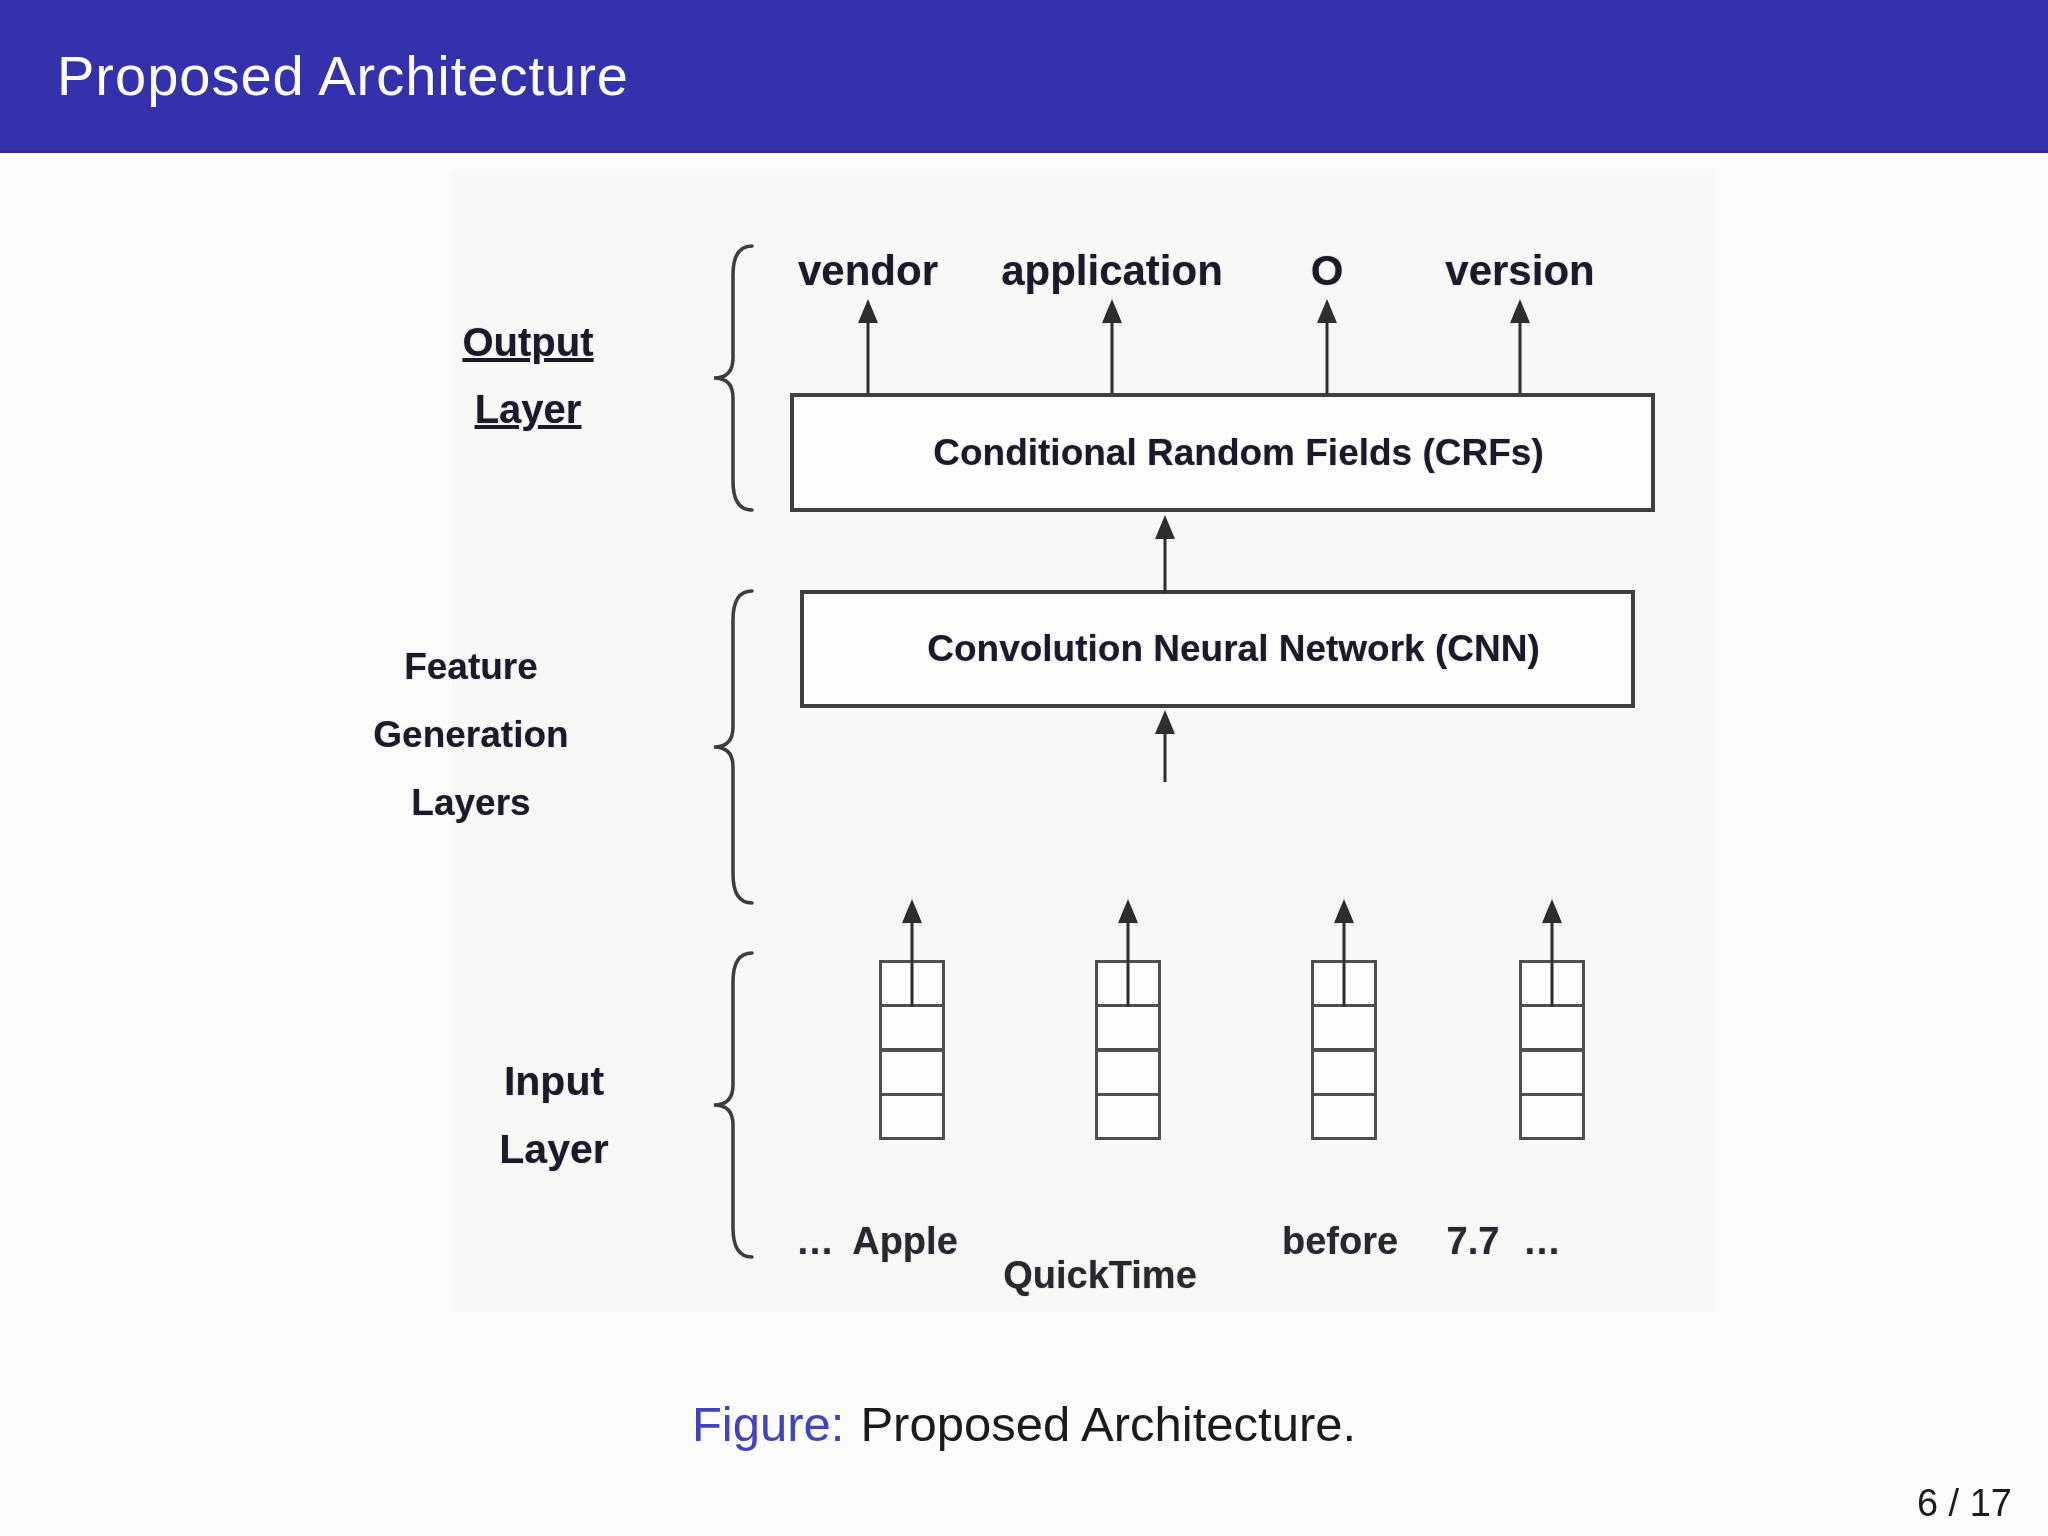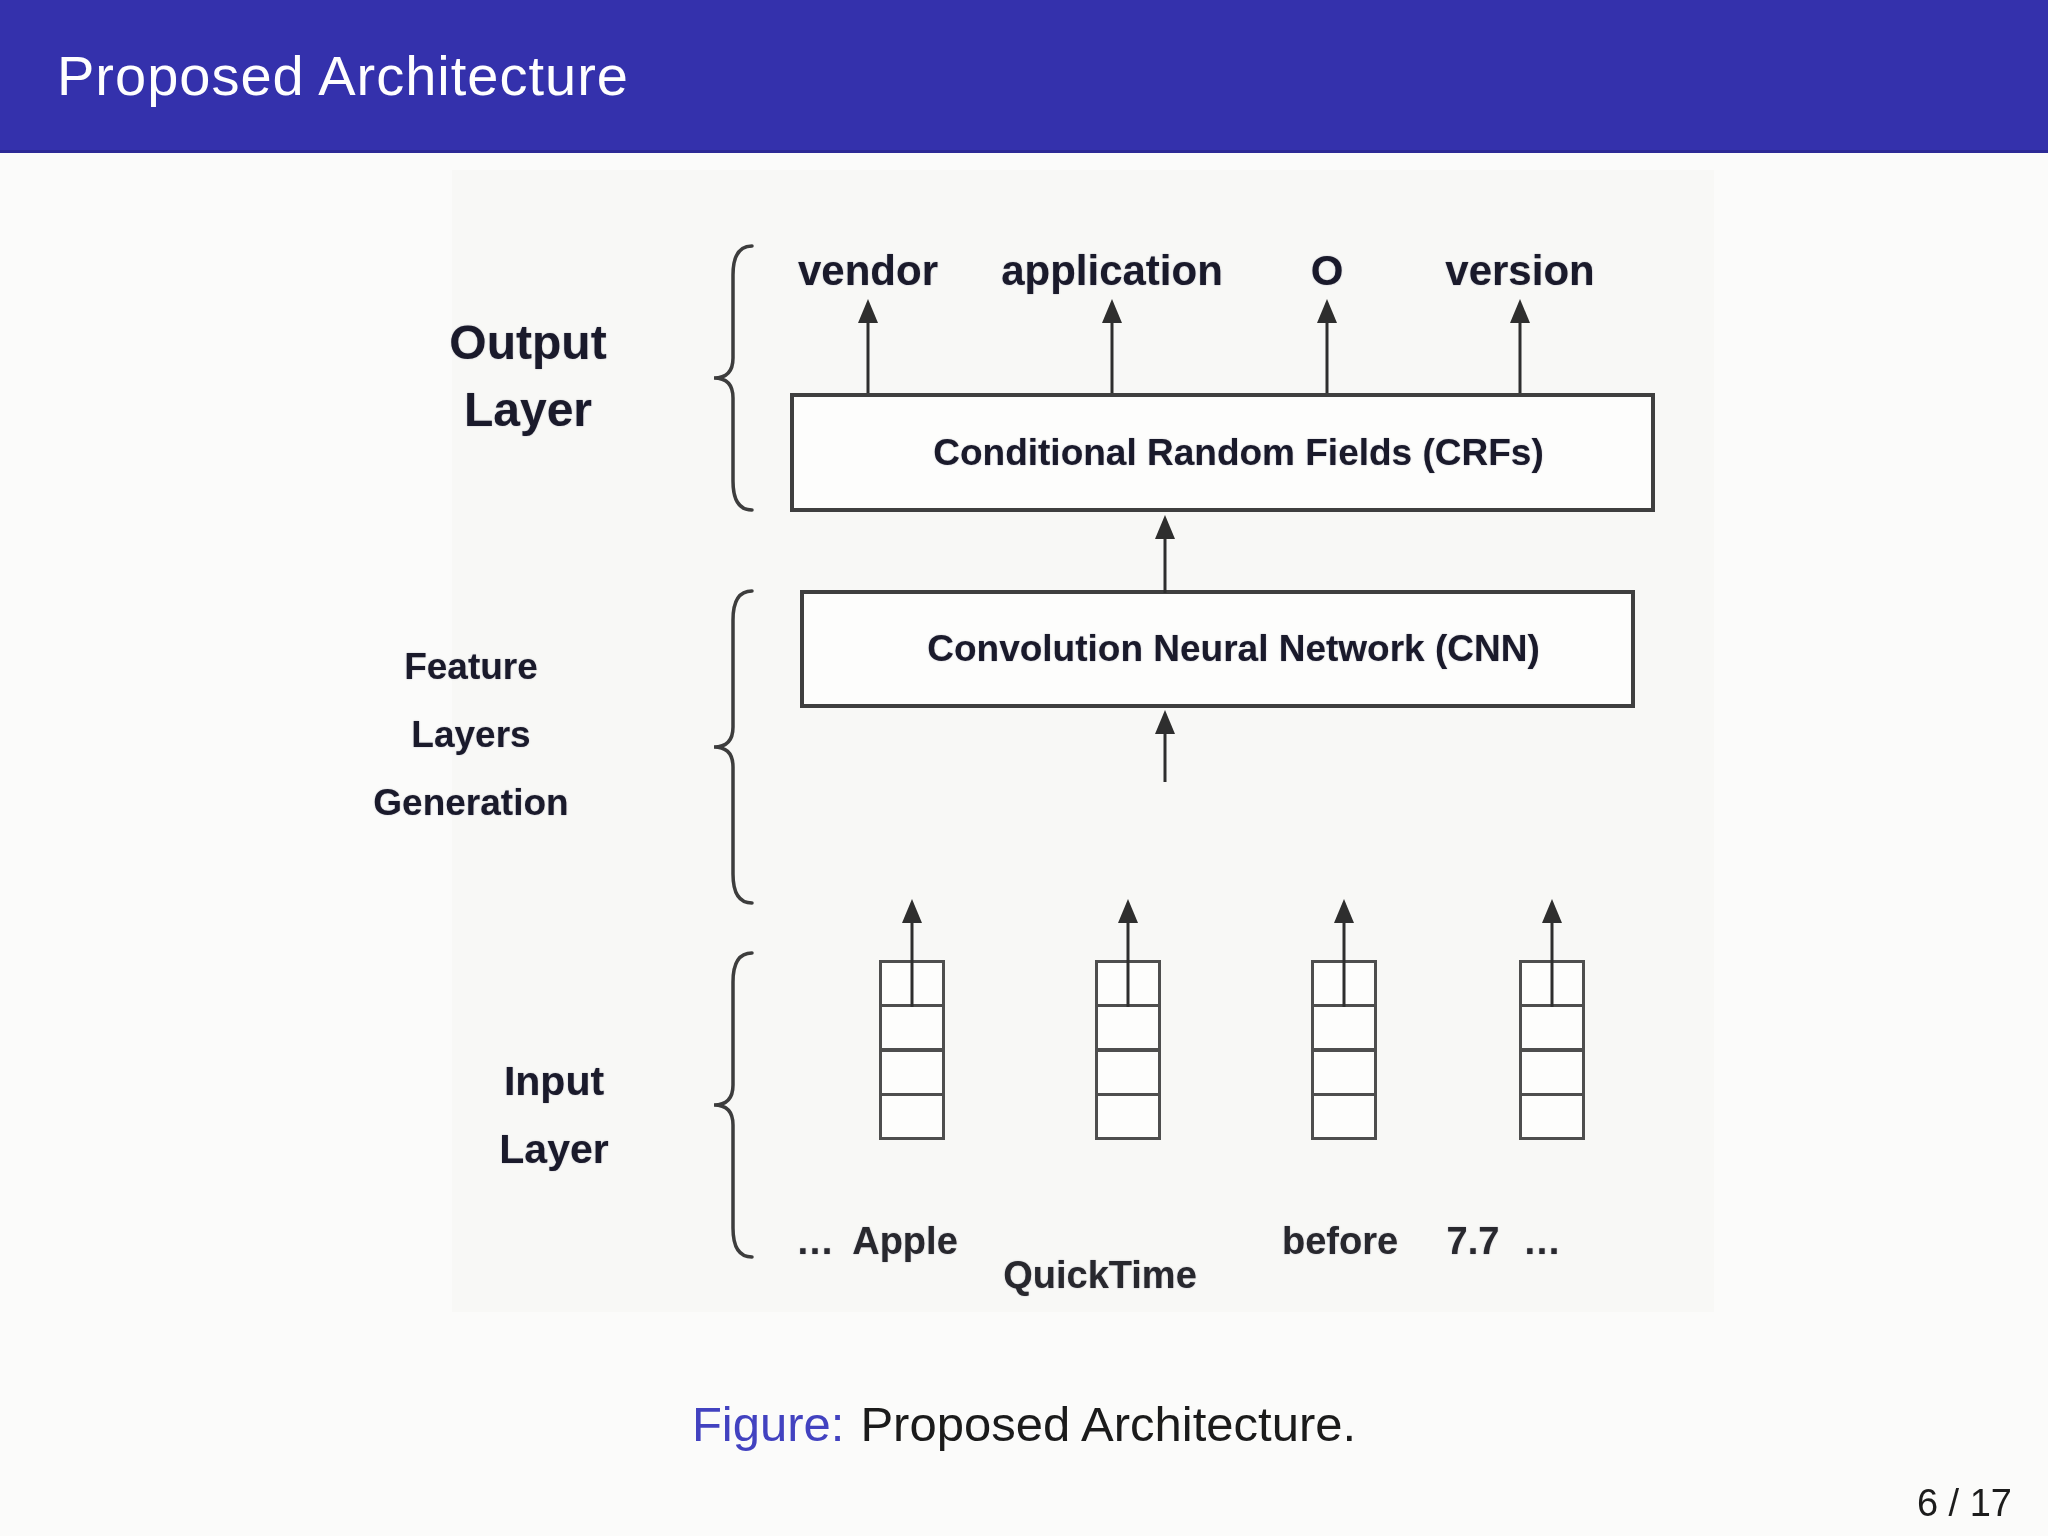--- a/index.html
+++ b/index.html
@@ -45,21 +45,21 @@
     color: #1a1a2b;
     font-weight: bold;
     text-align: center;
     text-shadow: 0 0 1.5px rgba(30,30,60,0.35);
     white-space: nowrap;
   }
 
   
   .layer-label { width: 300px; }
   .layer-label .line { display: block; }
-  .layer-label-output { left: 378px; top: 309px; font-size: 48px; line-height: 67px; }
+  .layer-label-output { left: 378px; top: 309px; font-size: 40px; line-height: 67px; text-decoration: underline; }
   .layer-label-feature { left: 321px; top: 633px; font-size: 37px; line-height: 68px; }
   .layer-label-input  { left: 404px; top: 1047px; font-size: 41px; line-height: 68px; }
 
   
   .out-tag { top: 247px; width: 300px; font-size: 42px; height: 52px; }
 
   
   .dg-box {
     position: absolute;
     box-sizing: border-box;
@@ -146,22 +146,22 @@
   </div>
 
   <div class="figure-panel"></div>
 
   <div class="dg-text layer-label layer-label-output">
     <span class="line">Output</span>
     <span class="line">Layer</span>
   </div>
   <div class="dg-text layer-label layer-label-feature">
     <span class="line">Feature</span>
+    <span class="line">Generation</span>
     <span class="line">Layers</span>
-    <span class="line">Generation</span>
   </div>
   <div class="dg-text layer-label layer-label-input">
     <span class="line">Input</span>
     <span class="line">Layer</span>
   </div>
 
   <svg class="brace" style="top:243px;" width="60" height="270">
     <path d="M 46,3 Q 27,3 27,32 L 27,115 Q 27,135 8,135 Q 27,135 27,155 L 27,238 Q 27,267 46,267"></path>
   </svg>
   <svg class="brace" style="top:588px;" width="60" height="318">

